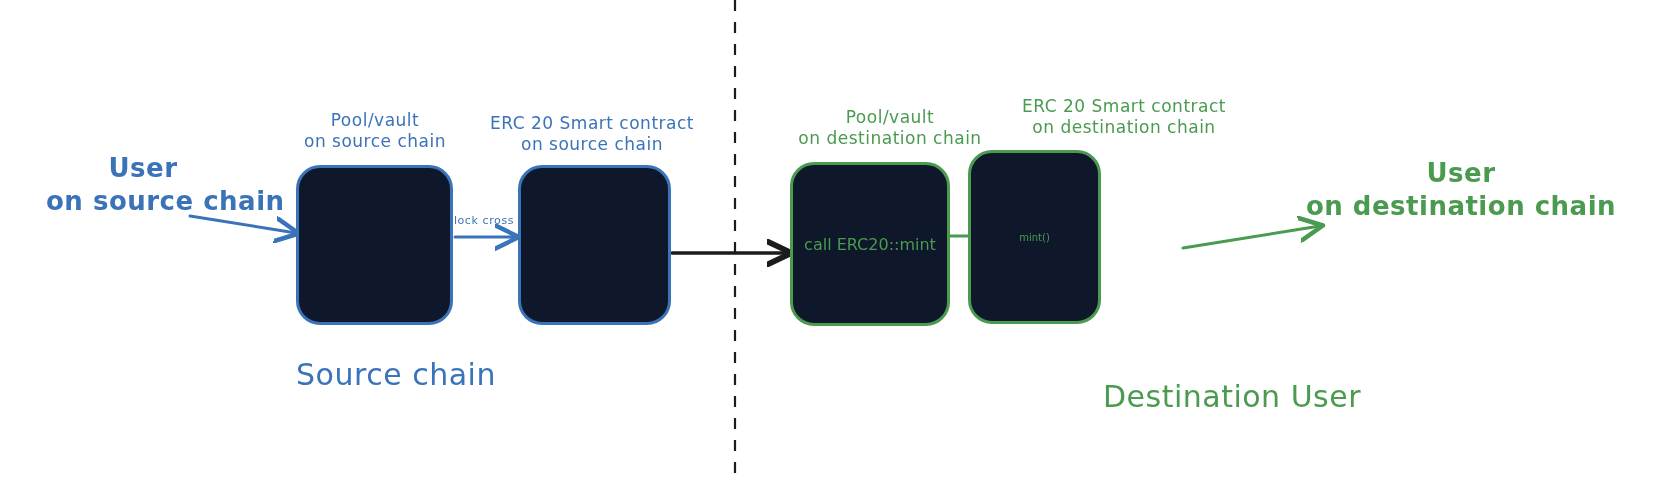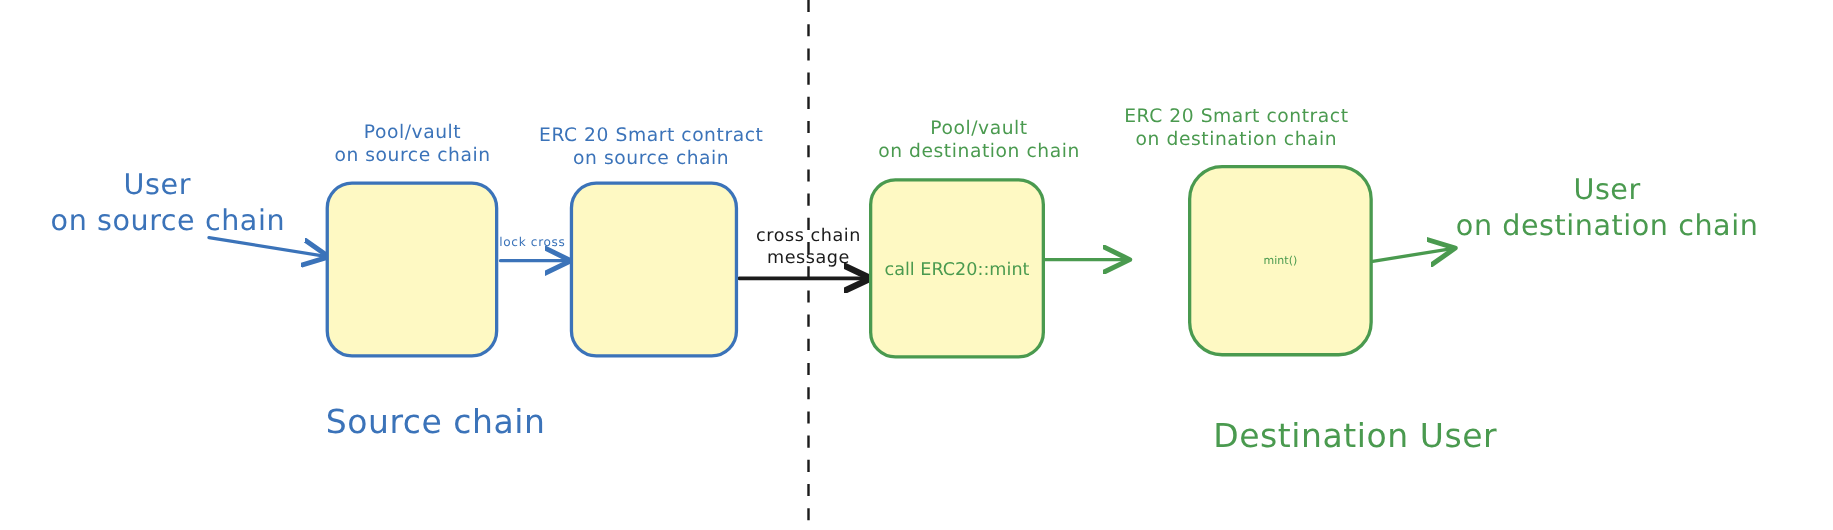--- a/index.html
+++ b/index.html
@@ -21,21 +21,21 @@
   .blue{color:#3b73b9;}
   .green{color:#4a9a4f;}
   .black{color:#1b1b1b;}
 
   .cap-title{           
     font-size:17px;
     font-weight:400;
   }
   .big-actor{           
     font-size:26px;
-    font-weight:400;
+    font-weight:700;
   }
   .chain-title{         
     font-size:30px;
     font-weight:400;
   }
   .edge-lbl{            
     font-size:11px;
     letter-spacing:0.6px;
   }
   .mid-lbl{             
@@ -45,21 +45,21 @@
   .in-box{              
     font-size:16px;
   }
   .in-box-sm{           
     font-size:10px;
   }
 
   
   .node{
     position:absolute;
-    background:#fef9c3;
+    background:#0f172a;
     border-style:solid;
     border-width:3px;
     border-radius:24px;
     box-sizing:border-box;
     display:flex;
     align-items:center;
     justify-content:center;
   }
   .node.blue-box{border-color:#3b73b9;}
   .node.green-box{border-color:#4a9a4f;}
@@ -116,42 +116,38 @@
 
   <div class="lbl cap-title blue" style="left:468px;top:113px;width:248px;">
     <div>ERC 20 Smart contract</div>
     <div>on source chain</div>
   </div>
 
   <div class="node blue-box" style="left:518px;top:165px;width:153px;height:160px;">
     <span class="in-box blue"></span>
   </div>
 
-  <div class="lbl chain-title blue" style="left:276px;top:366px;width:240px;">Source chain</div>
+  <div class="lbl chain-title blue" style="left:276px;top:356px;width:240px;">Source chain</div>
 
-  <div class="lbl mid-lbl black" style="left:676px;top:204px;width:118px;">
-    <div>cross chain</div>
-    <div>message</div>
-  </div>
 
   <div class="lbl cap-title green" style="left:770px;top:107px;width:240px;">
     <div>Pool/vault</div>
     <div>on destination chain</div>
   </div>
 
   <div class="node green-box" style="left:790px;top:162px;width:160px;height:164px;">
     <span class="in-box green">call ERC20::mint</span>
   </div>
 
   <div class="lbl cap-title green" style="left:1000px;top:96px;width:248px;">
     <div>ERC 20 Smart contract</div>
     <div>on destination chain</div>
   </div>
 
-  <div class="node green-box" style="left:1080px;top:150px;width:168px;height:174px;border-radius:31px;">
+  <div class="node green-box" style="left:968px;top:150px;width:133px;height:174px;">
     <span class="in-box-sm green">mint()</span>
   </div>
 
   <div class="lbl big-actor green" style="left:1286px;top:157px;width:350px;">
     <div>User</div>
     <div>on destination chain</div>
   </div>
 
   <div class="lbl chain-title green" style="left:1090px;top:378px;width:284px;">Destination User</div>
 

